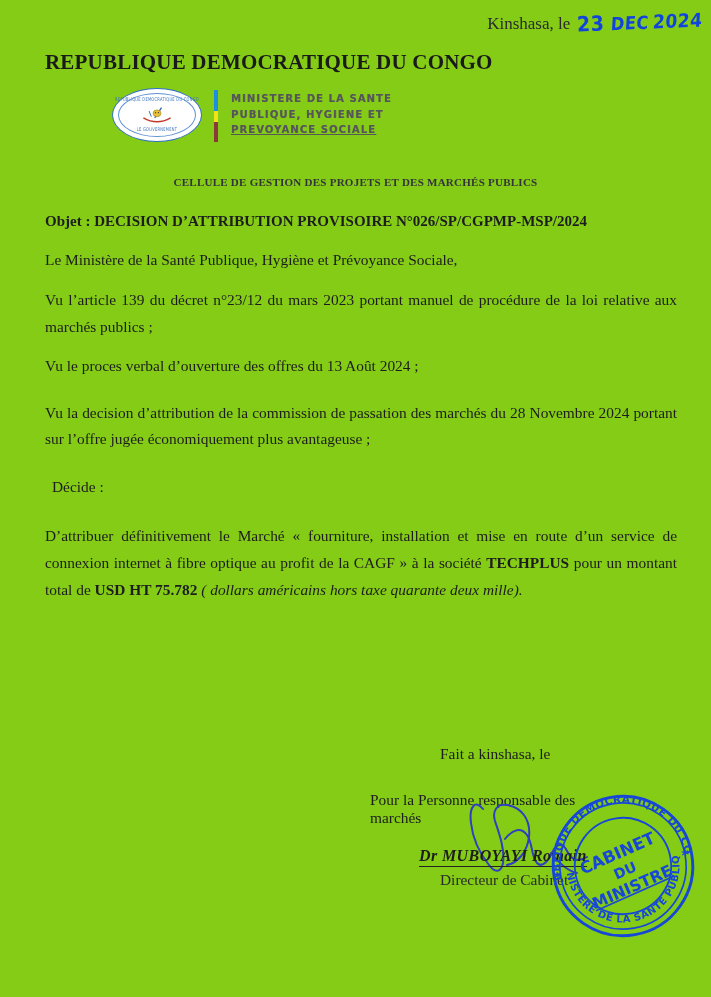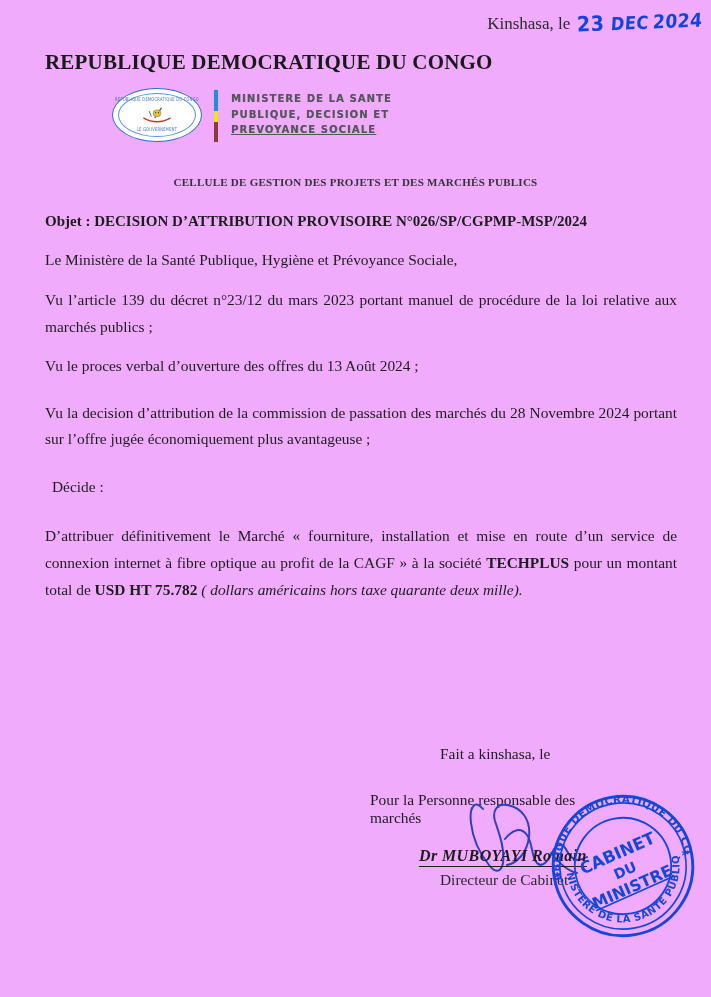--- a/index.html
+++ b/index.html
@@ -4,21 +4,21 @@
 <style>
   html, body {
     margin: 0;
     padding: 0;
     background: #ffffff;
   }
   .page {
     position: relative;
     width: 711px;
     height: 997px;
-    background: #f0abfc;
+    background: #84cc16;
     overflow: hidden;
     font-family: "Liberation Serif", serif;
     color: #1d1d1d;
   }
 
   
   .date-line {
     position: absolute;
     top: 10px;
     right: 8px;
@@ -225,21 +225,21 @@
         <path d="M38 4 L26 22" stroke="#2f5fa8" stroke-width="2.2" fill="none"></path>
         <ellipse cx="30" cy="14" rx="7" ry="6" fill="#e8c23a" stroke="#9a7a12" stroke-width="1"></ellipse>
         <circle cx="27.5" cy="13" r="1.1" fill="#333"></circle>
         <circle cx="32.5" cy="13" r="1.1" fill="#333"></circle>
         <path d="M20 20 L16 10" stroke="#2f5fa8" stroke-width="1.6" fill="none"></path>
       </svg>
     </div>
     <div class="flag-bar"></div>
     <div class="ministry-lines">
       <div>MINISTERE DE LA SANTE</div>
-      <div>PUBLIQUE, DECISION ET</div>
+      <div>PUBLIQUE, HYGIENE ET</div>
       <div class="ul">PREVOYANCE SOCIALE</div>
     </div>
   </div>
 
   <div class="unit-line">CELLULE DE GESTION DES PROJETS ET DES MARCHÉS PUBLICS</div>
 
   <div class="body-wrap">
 
     <div class="p objet">Objet : DECISION D’ATTRIBUTION PROVISOIRE N°026/SP/CGPMP-MSP/2024</div>
 

